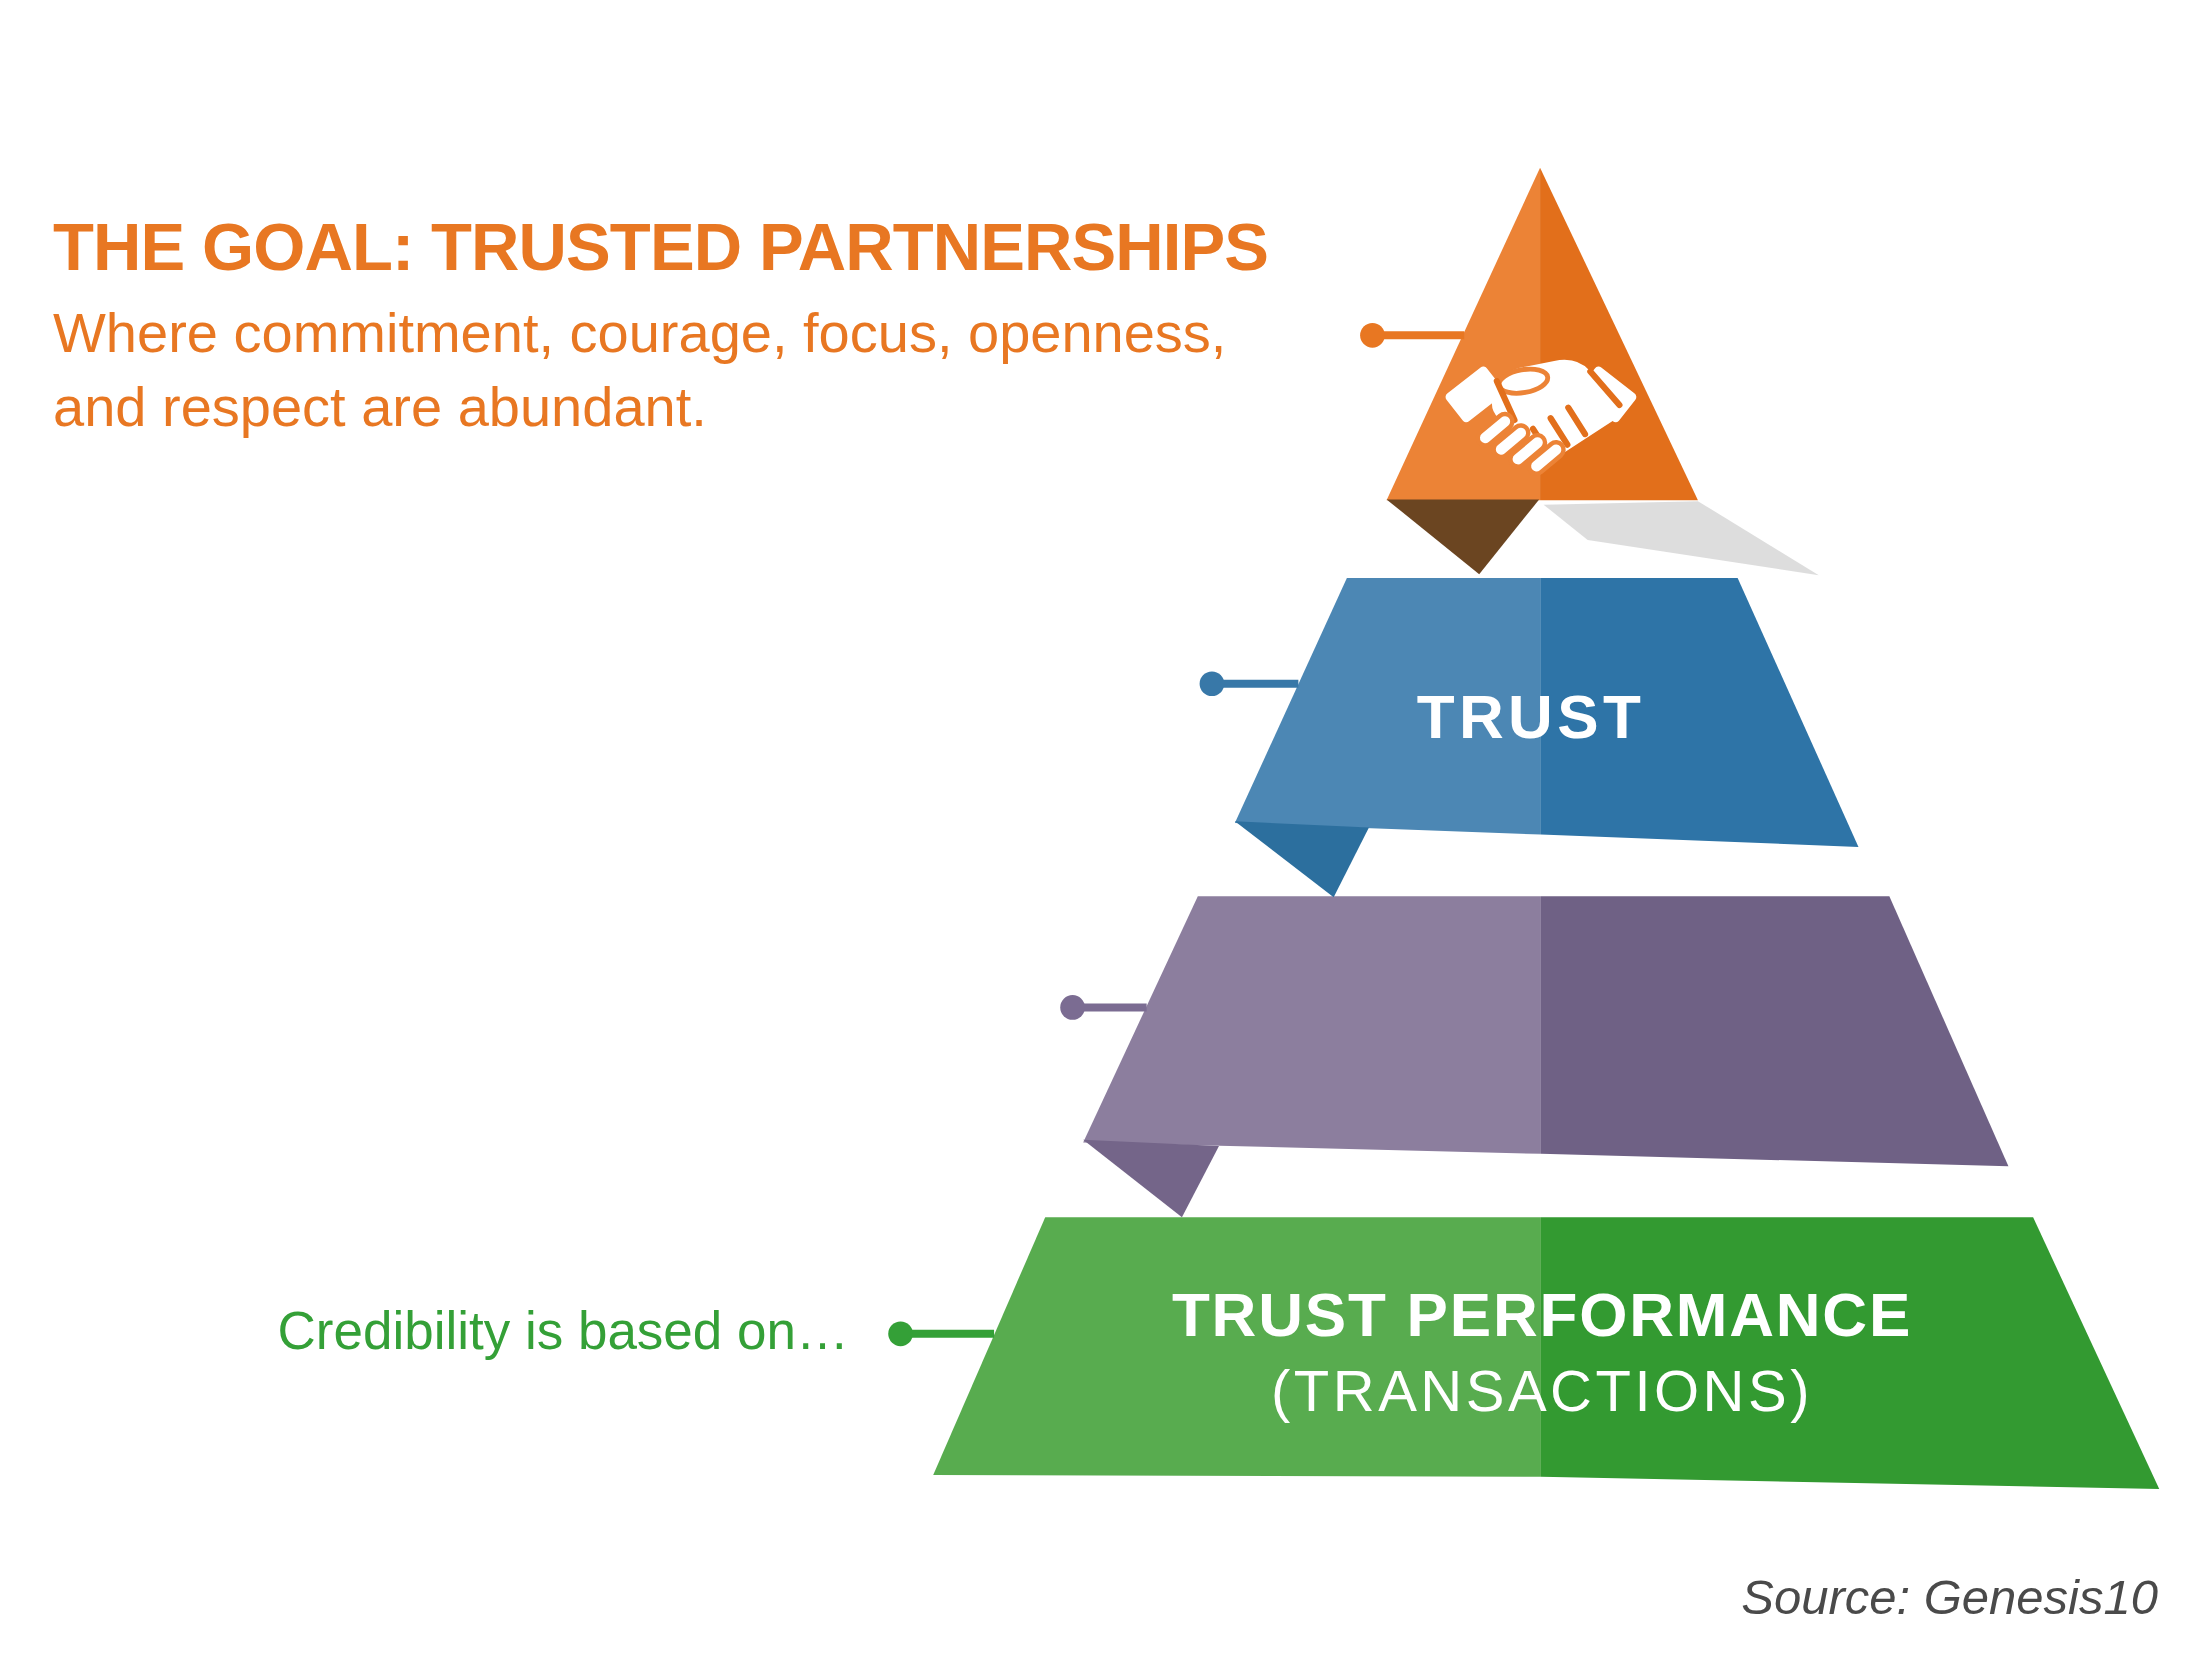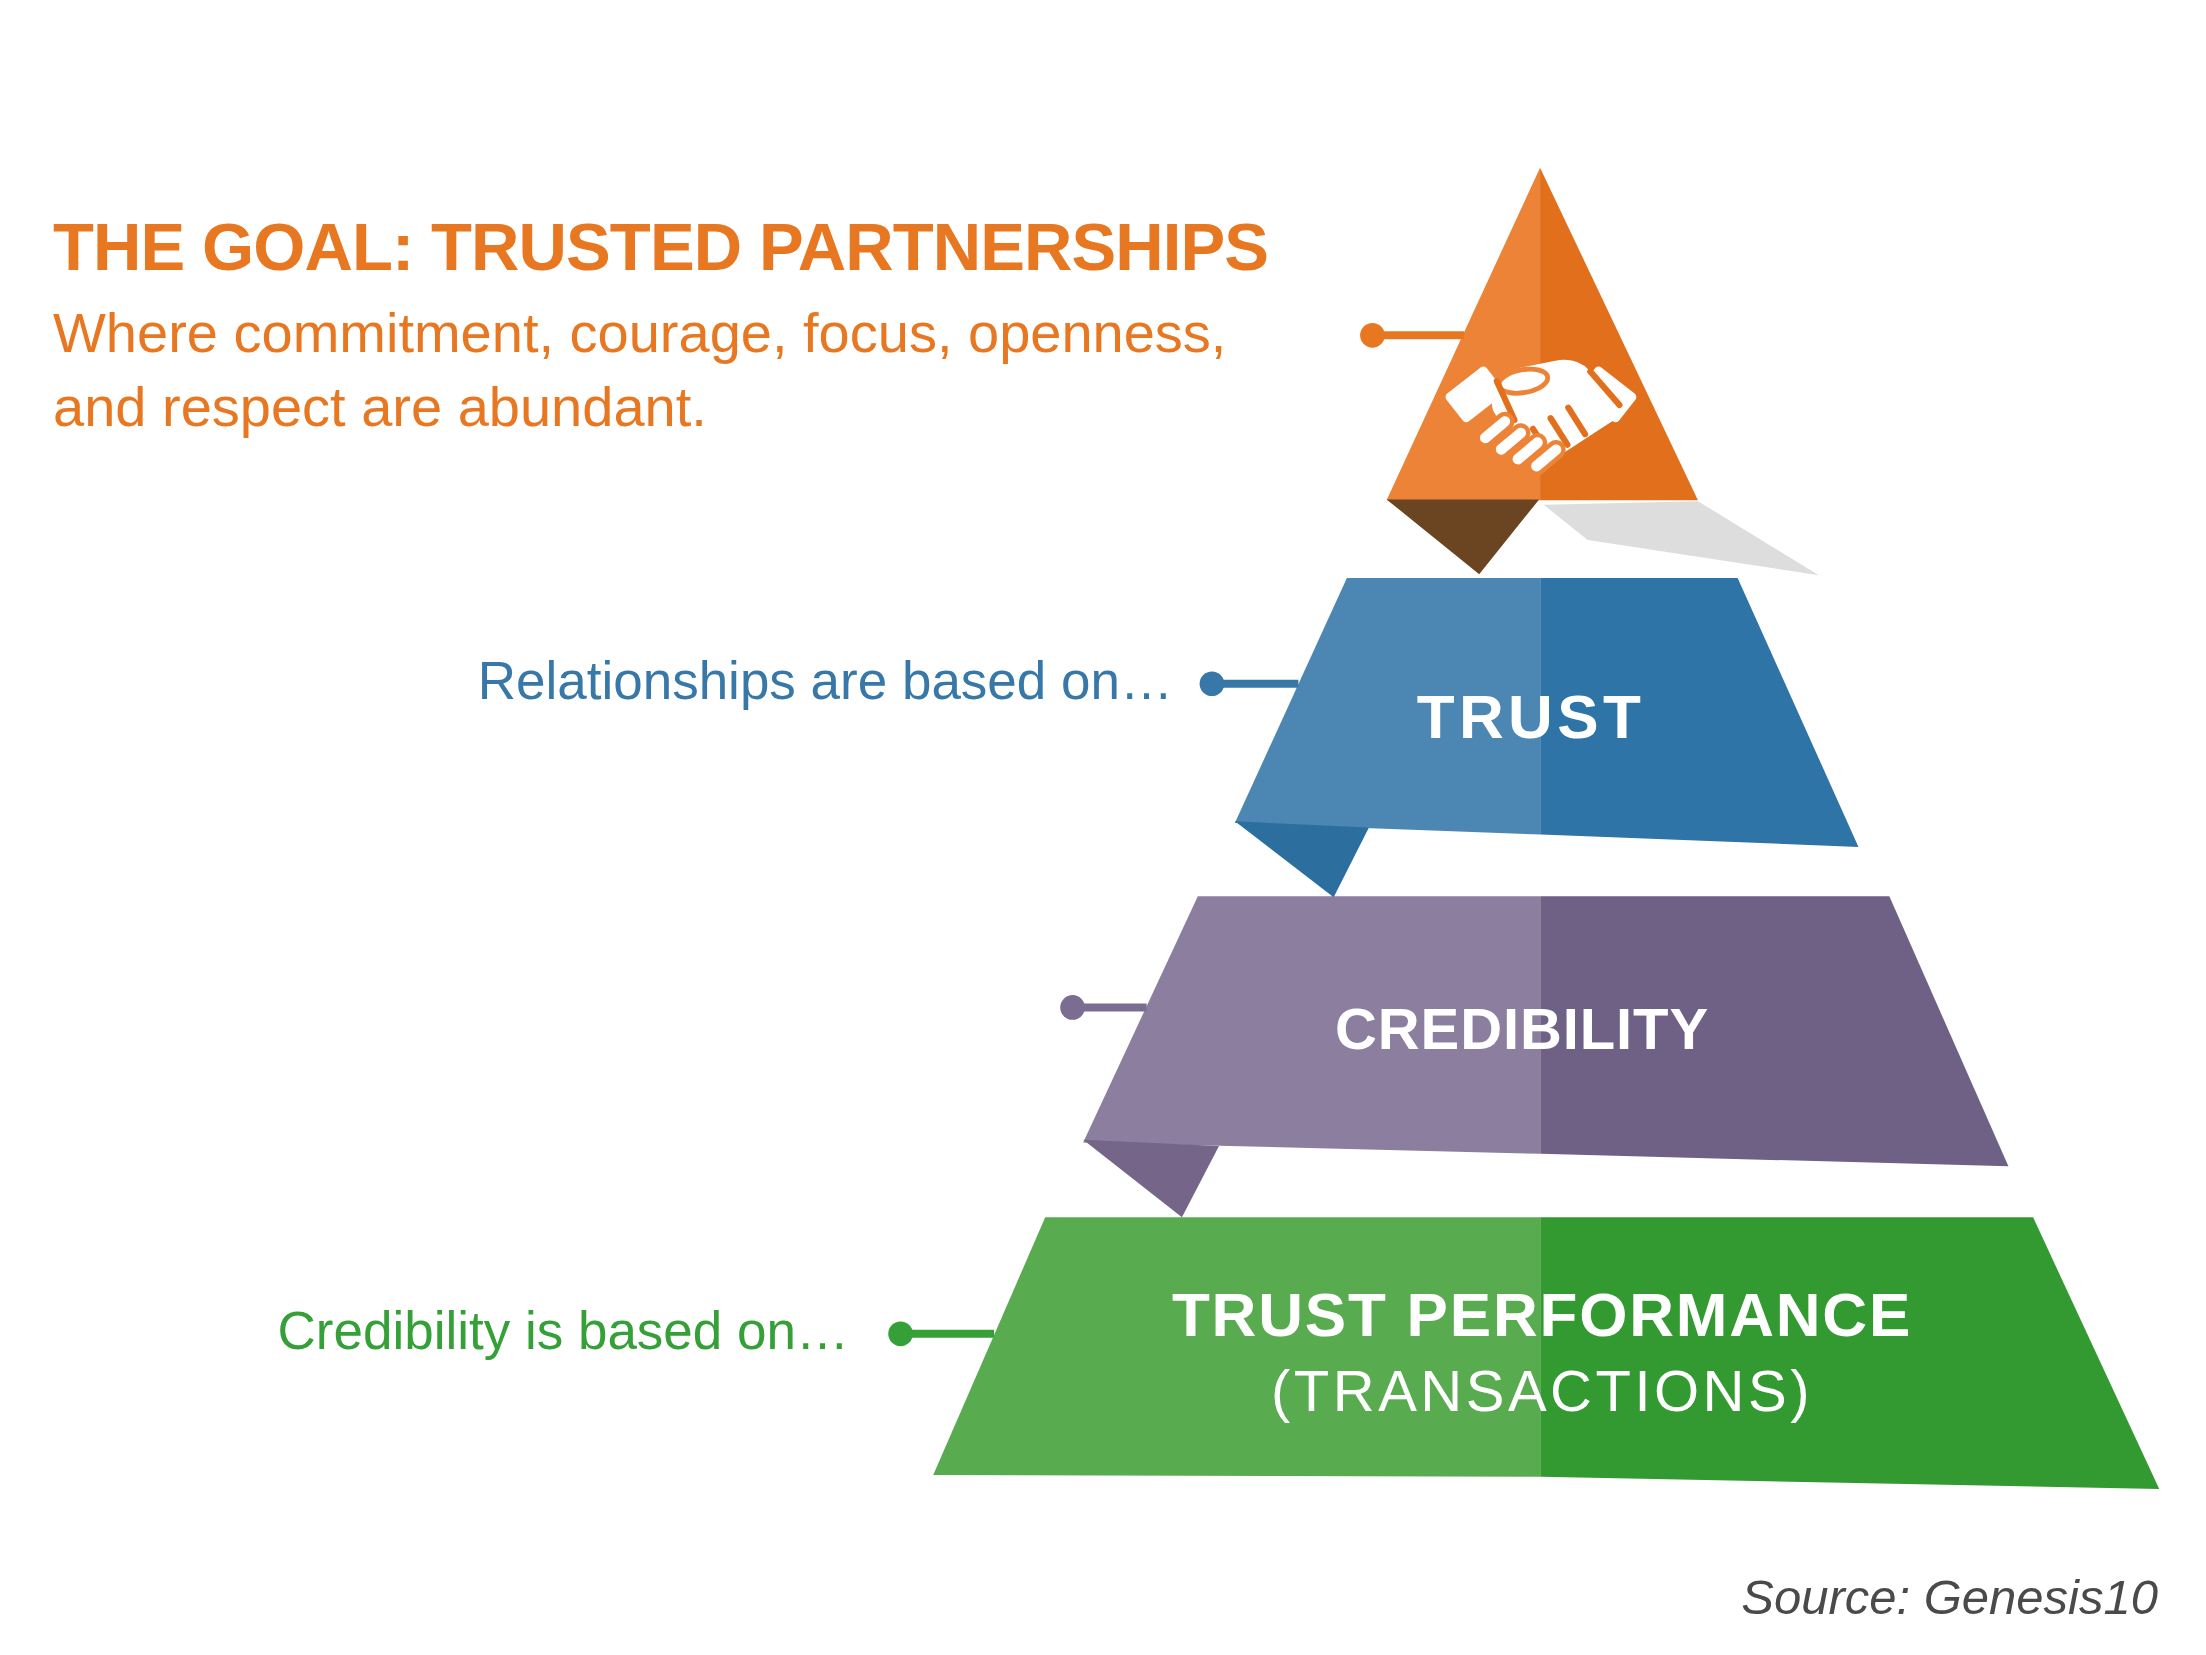--- a/index.html
+++ b/index.html
@@ -94,23 +94,21 @@
       <circle cx="1021" cy="1512" r="14" fill="#34A037"></circle>
     </g>
   </svg>
 
   <div class="title">THE GOAL: TRUSTED PARTNERSHIPS</div>
   <div class="subtitle">
     <div>Where commitment, courage, focus, openness,</div>
     <div>and respect are abundant.</div>
   </div>
 
-  <div class="conn-label trust">Relationships are based on…</div>
   <div class="conn-label perf">Credibility is based on…</div>
 
   <div class="band-label" id="lbl-trust">TRUST</div>
-  <div class="band-label" id="lbl-cred">CREDIBILITY</div>
   <div class="band-label" id="lbl-perf">TRUST PERFORMANCE</div>
   <div class="band-label" id="lbl-perf-sub">(TRANSACTIONS)</div>
 
   <div class="source">Source: Genesis10</div>
 </div>
 
 
 </body></html>

